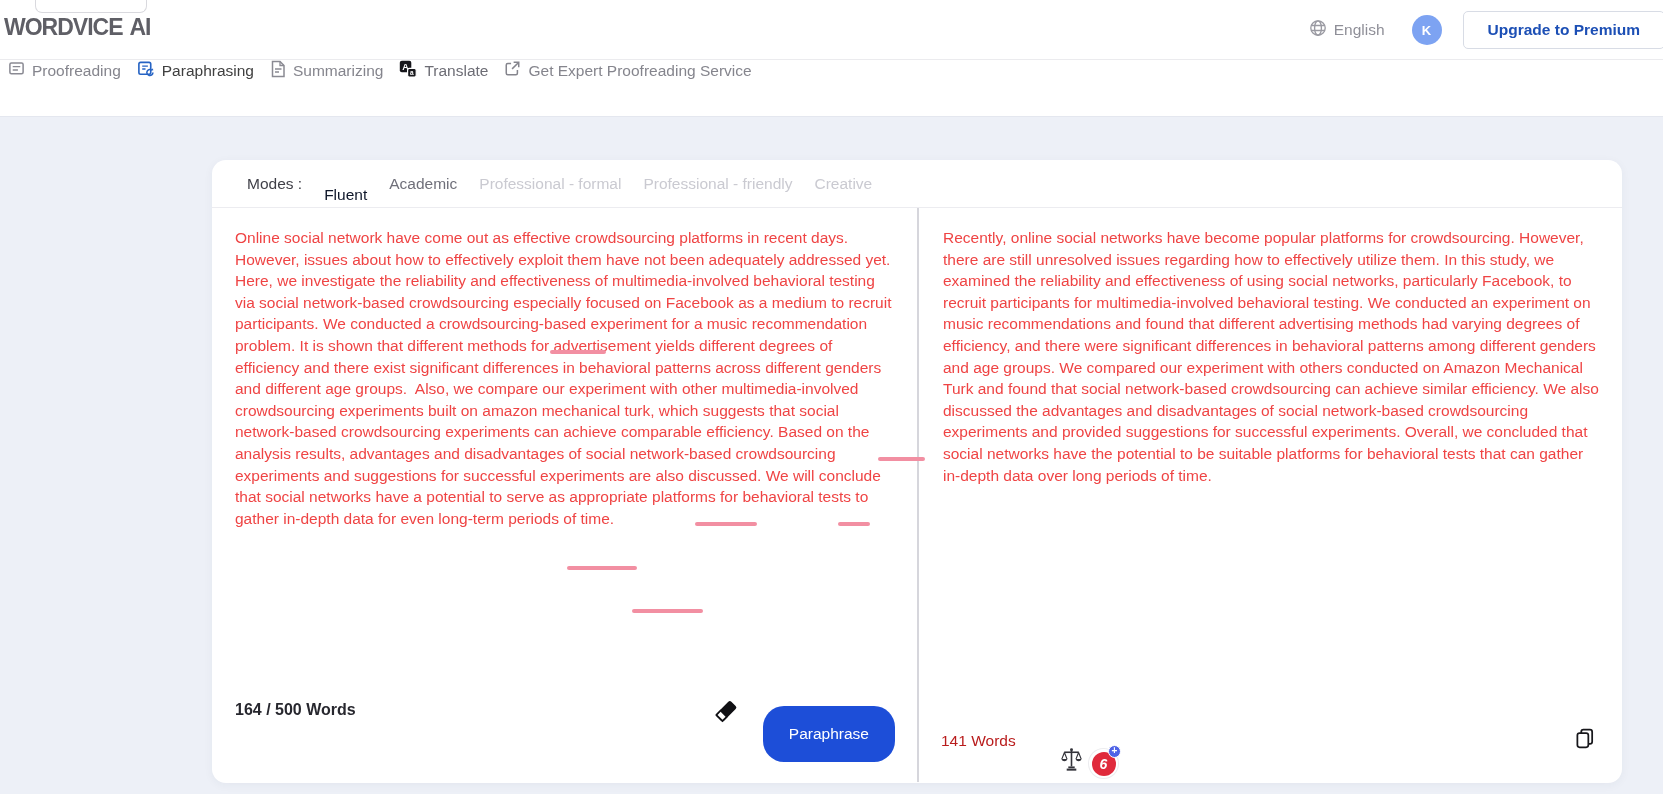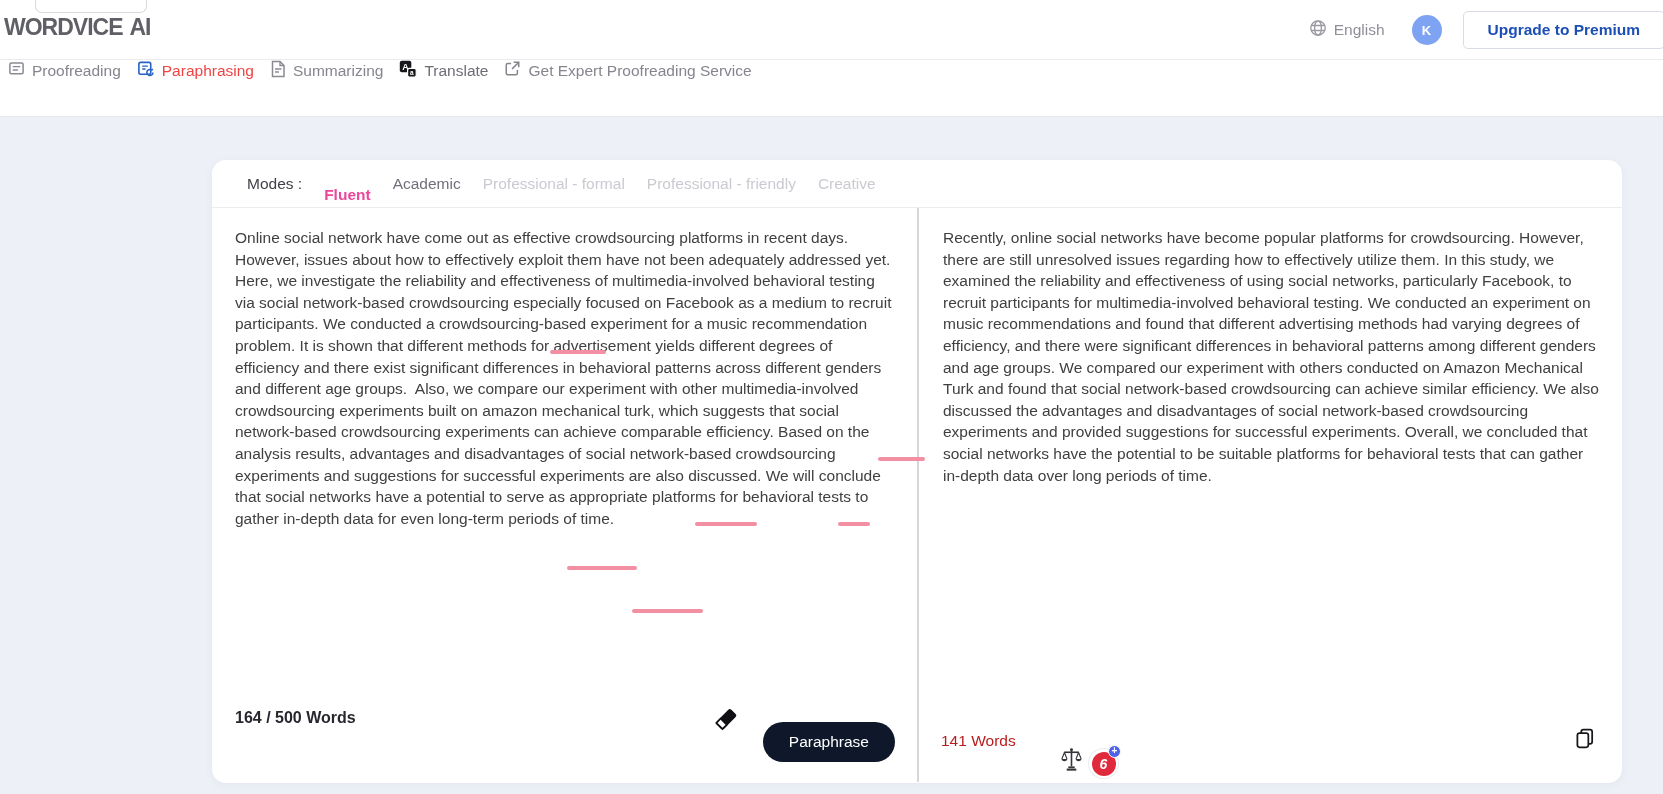--- a/index.html
+++ b/index.html
@@ -21,53 +21,53 @@
             margin-left:27px; cursor:pointer; }
   .upgrade-btn { margin-left:21px; margin-right:-2px; height:38px; padding:0 24px; background:#fff;
                  border:1px solid #d8dce5; border-radius:5px; color:#1c4fb5; font-size:15.5px;
                  font-weight:700; cursor:pointer; font-family:inherit; }
 
   
   .nav { height:57px; background:#fff; border-bottom:1px solid #e4e7ef; display:flex;
          align-items:flex-start; padding-left:8px; column-gap:16px; }
   .nav-item { display:flex; align-items:center; gap:7px; font-size:15.5px; color:#85858d;
               cursor:pointer; white-space:nowrap; }
-  .nav-item.active { color:#ef4444; }
+  .nav-item.active { color:#404040; }
   .nav-item.darker { color:#6d6d75; }
 
   
   .main { position:relative; height:677px; background:#edf0f7; }
   .card { position:absolute; left:212px; top:43px; width:1410px; height:623px; background:#fff;
           border-radius:14px; box-shadow:0 2px 10px rgba(40,50,80,.05); }
 
   .modes-row { height:48px; display:flex; align-items:center; padding-left:35px; column-gap:22px;
                border-bottom:1px solid #ececf0; font-size:15.5px; }
   .modes-label { color:#3f3f47; }
   .mode { cursor:pointer; }
-  .mode.active { color:#ec4899; font-weight:700;margin-top:22px; }
+  .mode.active { color:#0f172a; font-weight:400;margin-top:22px; }
   .mode.avail { color:#70707a; }
   .mode.locked { color:#cacad1; }
 
   .panels { display:flex; height:574px; }
   .pane { position:relative; }
   .pane.left { width:705px; }
   .v-divider { width:2px; background:#d6d6dc; }
   .pane.right { flex:1; }
 
   .doc-text { position:absolute; left:23px; top:19px; width:660px; font-size:15.5px;
-              line-height:21.6px; color:#404040; white-space:pre-wrap; outline:none; }
+              line-height:21.6px; color:#ef4444; white-space:pre-wrap; outline:none; }
   .pane.right .doc-text { left:24px; }
 
   .left-bottom { position:absolute; left:23px; right:22px; bottom:20px; display:flex;
                  align-items:center; }
   .wc-left { font-size:16px; font-weight:700; color:#27272e; }
   .eraser-btn { margin-left:auto; width:30px; height:30px; background:none; border:none;
                 cursor:pointer; display:flex; align-items:center; justify-content:center; }
-  .paraphrase-btn { margin-left:22px; height:40px; padding:0 26px; border:none; border-radius:21px;
-                    background:#0f172a; color:#fff; font-size:15.5px; font-weight:500;
+  .paraphrase-btn { margin-left:22px; height:56px; padding:0 26px; border:none; border-radius:21px;
+                    background:#1d4ed8; color:#fff; font-size:15.5px; font-weight:500;
                     cursor:pointer; font-family:inherit;margin-top:48px; }
 
   .wc-right { position:absolute; left:22px; bottom:32px; font-size:15.5px; color:#b91c1c; }
   .scale-wrap { position:absolute; left:141px; bottom:7px; cursor:pointer; }
   .sixplus { position:absolute; left:170px; bottom:4px; width:29px; height:29px; border-radius:50%;
              background:#fff; box-shadow:0 0 0 1px #ececef; cursor:pointer; }
   .sixplus .red { position:absolute; left:2.5px; top:2.5px; width:24px; height:24px; border-radius:50%;
                   background:#e02a3c; color:#fff; font-size:14px; font-weight:700; font-style:italic;
                   display:flex; align-items:center; justify-content:center; }
   .sixplus .badge { position:absolute; right:-3px; top:-4px; width:13px; height:13px; border-radius:50%;

